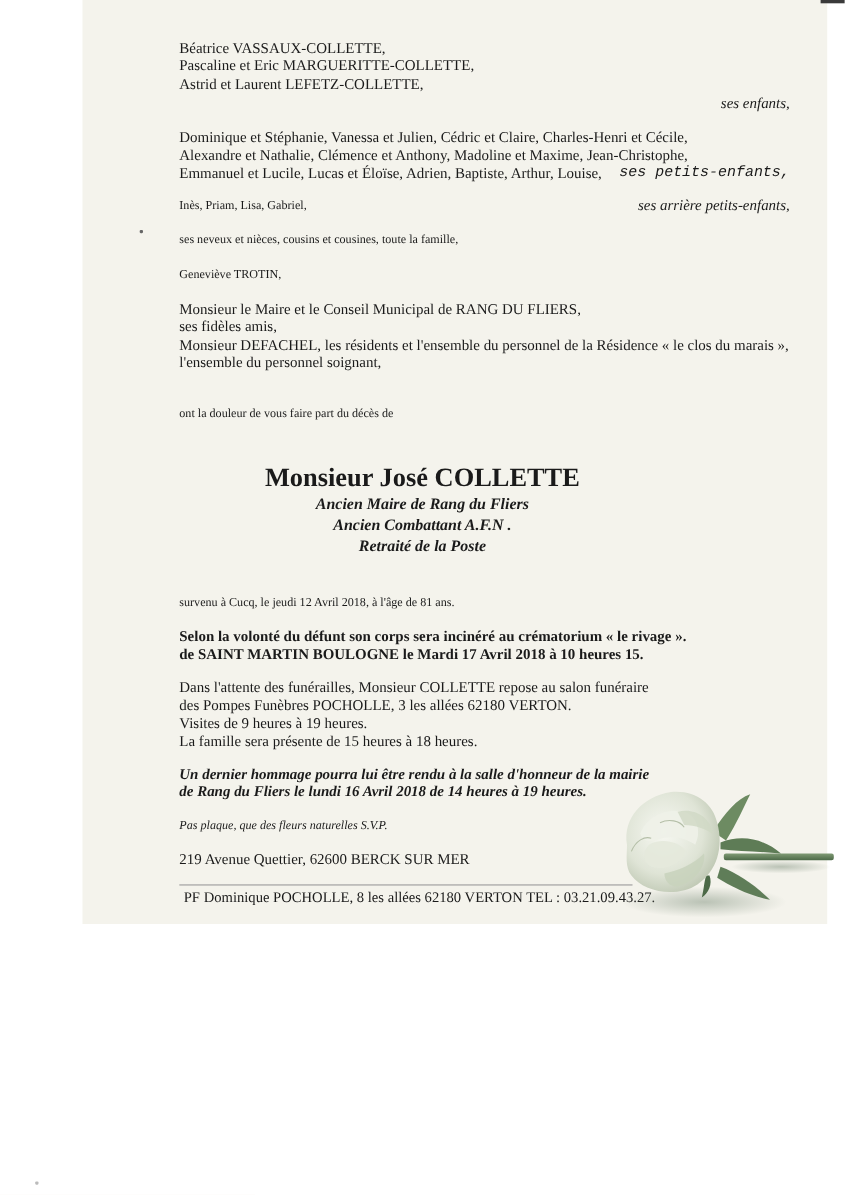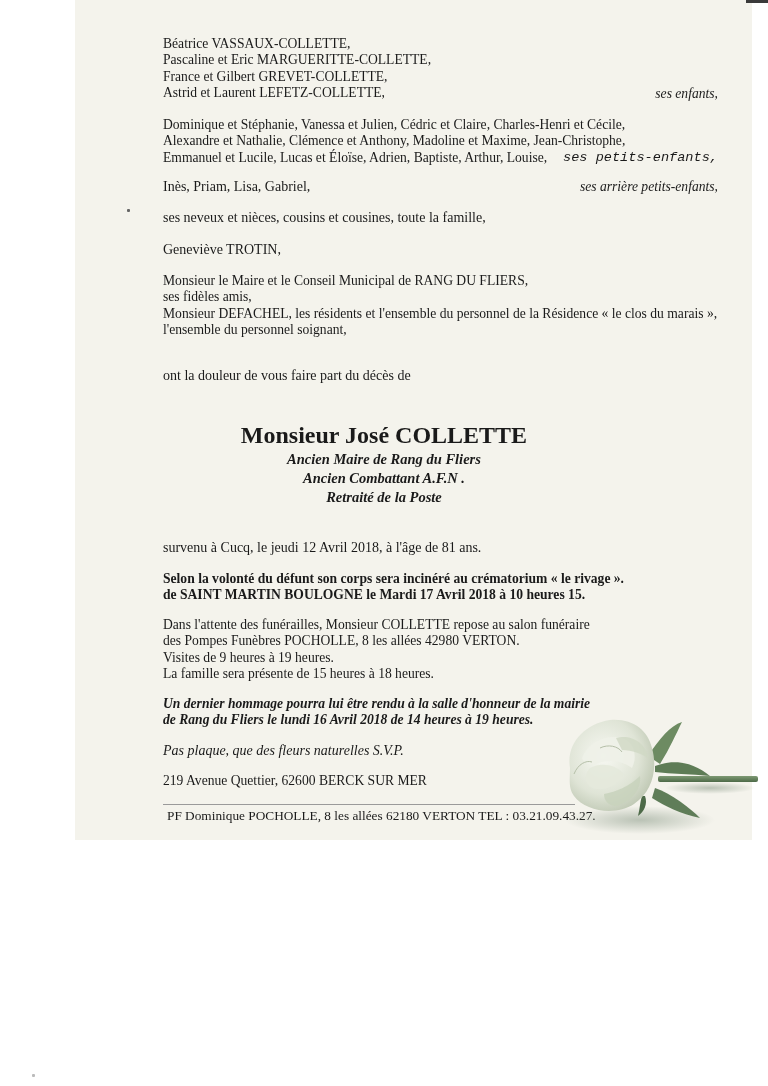--- a/index.html
+++ b/index.html
@@ -34,21 +34,21 @@
     .speck {
       position: absolute;
       width: 3px;
       height: 3px;
       background: #666;
       border-radius: 1px;
     }
     .line {
       position: absolute;
       left: 163px;
-      font-size: 14px;
+      font-size: 11px;
       line-height: 16px;
       white-space: nowrap;
       text-align: right;
     }
     .right-label {
       position: absolute;
       right: 50px;
       font-style: italic;
       font-size: 13.6px;
       line-height: 16px;
@@ -114,21 +114,20 @@
 <body>
 
 <div class="card"></div>
 <div class="topbar"></div>
 <div class="speck" style="left:127px; top:209px;"></div>
 <div class="speck" style="left:32px; top:1074px; background:#bbb;"></div>
 
 <div class="block" style="top:36px;">
   <div>Béatrice VASSAUX-COLLETTE,</div>
   <div>Pascaline et Eric MARGUERITTE-COLLETTE,</div>
-  <div>France et Gilbert GREVET-COLLETTE,</div>
   <div>Astrid et Laurent LEFETZ-COLLETTE,</div>
 </div>
 <div class="right-label" style="top:86px;margin-left:30px;">ses enfants,</div>
 
 <div class="block" style="top:117px;">
   <div>Dominique et Stéphanie, Vanessa et Julien, Cédric et Claire, Charles-Henri et Cécile,</div>
   <div>Alexandre et Nathalie, Clémence et Anthony, Madoline et Maxime, Jean-Christophe,</div>
   <div>Emmanuel et Lucile, Lucas et Éloïse, Adrien, Baptiste, Arthur, Louise,</div>
 </div>
 <div class="right-label" style="top:150px;font-family:Liberation Mono, monospace;">ses petits-enfants,</div>
@@ -158,21 +157,21 @@
 
 <div class="line" style="top:540px;">survenu à Cucq, le jeudi 12 Avril 2018, à l'âge de 81 ans.</div>
 
 <div class="block bold" style="top:571px;">
   <div>Selon la volonté du défunt son corps sera incinéré au crématorium « le rivage ».</div>
   <div>de SAINT MARTIN BOULOGNE le Mardi 17 Avril 2018 à 10 heures 15.</div>
 </div>
 
 <div class="block" style="top:617px;">
   <div>Dans l'attente des funérailles, Monsieur COLLETTE  repose au salon funéraire</div>
-  <div>des Pompes Funèbres POCHOLLE, 8 les allées 42980 VERTON.</div>
+  <div>des Pompes Funèbres POCHOLLE, 3 les allées 62180 VERTON.</div>
   <div>Visites de 9 heures à 19 heures.</div>
   <div>La famille sera présente de 15 heures à 18 heures.</div>
 </div>
 
 <div class="block bold ital" style="top:696px;">
   <div>Un dernier hommage pourra lui être rendu à la salle d'honneur de la mairie</div>
   <div>de Rang du Fliers le lundi 16 Avril 2018 de 14 heures à 19 heures.</div>
 </div>
 
 <div class="line ital" style="top:743px;">Pas plaque, que des fleurs naturelles S.V.P.</div>

